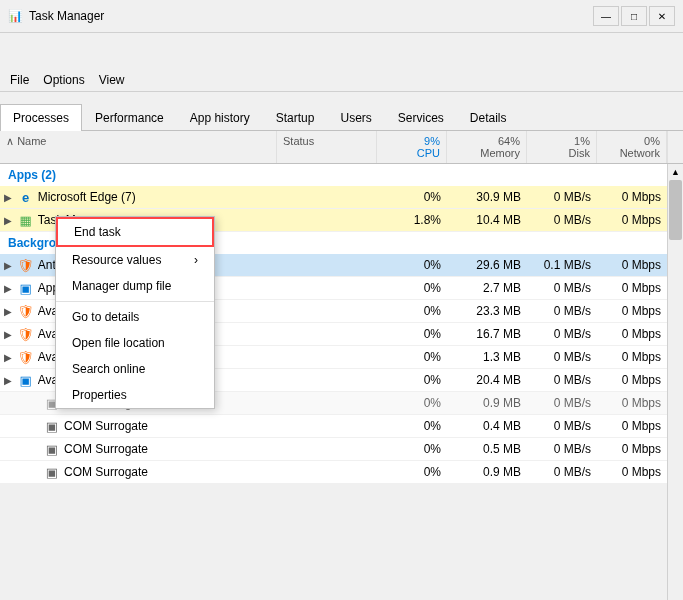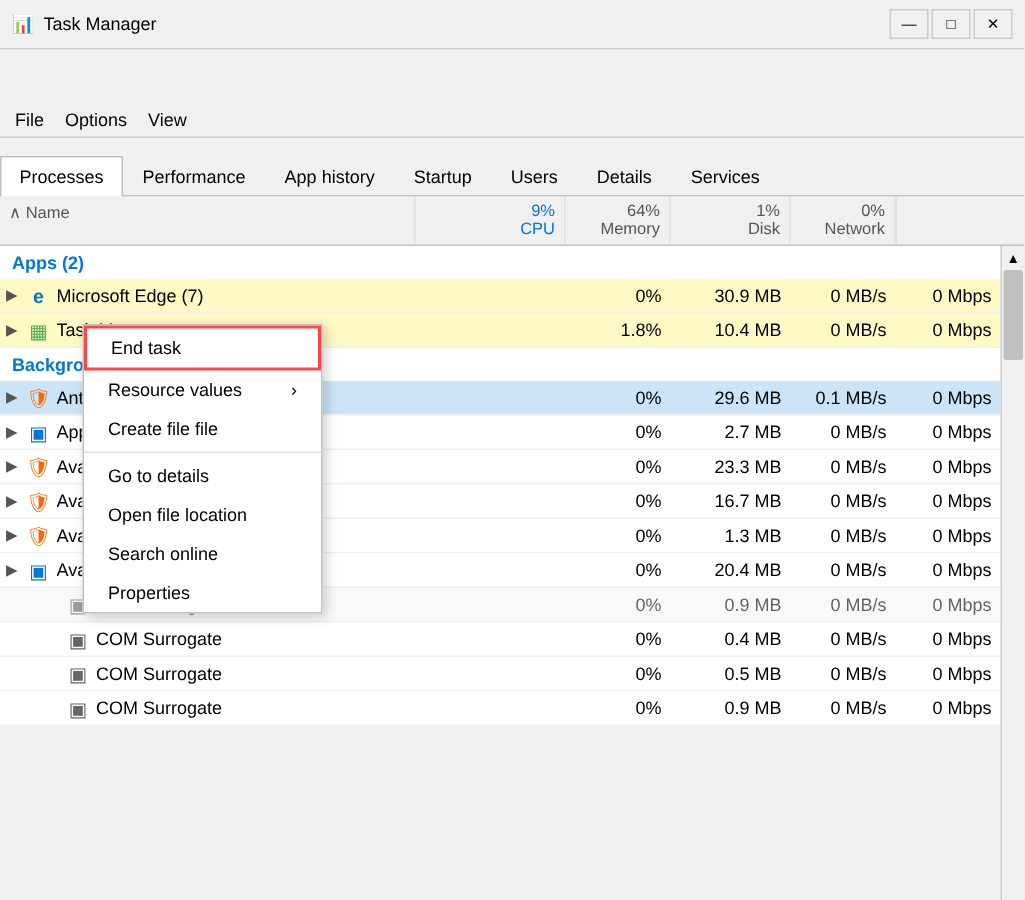--- a/index.html
+++ b/index.html
@@ -165,28 +165,31 @@
     <span class="menu-item">Options</span>
     <span class="menu-item">View</span>
   </div>
 
   <div class="tabs">
     <div class="tab active">Processes</div>
     <div class="tab">Performance</div>
     <div class="tab">App history</div>
     <div class="tab">Startup</div>
     <div class="tab">Users</div>
+    <div class="tab">Services</div>
     <div class="tab">Details</div>
-    <div class="tab">Services</div>
   </div>
 
   <div class="table-header">
     <div class="th">
       <span>∧</span>
       <span>Name</span>
+    </div>
+    <div class="th">
+      <span>Status</span>
     </div>
     <div class="th right highlight">
       <span>9%</span><br>
       <span>CPU</span>
     </div>
     <div class="th right">
       <span>64%</span><br>
       <span>Memory</span>
     </div>
     <div class="th right">
@@ -375,21 +378,21 @@
 
     <div class="context-menu">
       <div class="ctx-item end-task-item">
         <span>End task</span>
       </div>
       <div class="ctx-item">
         <span>Resource values</span>
         <span>›</span>
       </div>
       <div class="ctx-item">
-        <span>Create file file</span>
+        <span>Manager dump file</span>
       </div>
       <div class="ctx-divider"></div>
       <div class="ctx-item">
         <span>Go to details</span>
       </div>
       <div class="ctx-item">
         <span>Open file location</span>
       </div>
       <div class="ctx-item">
         <span>Search online</span>

